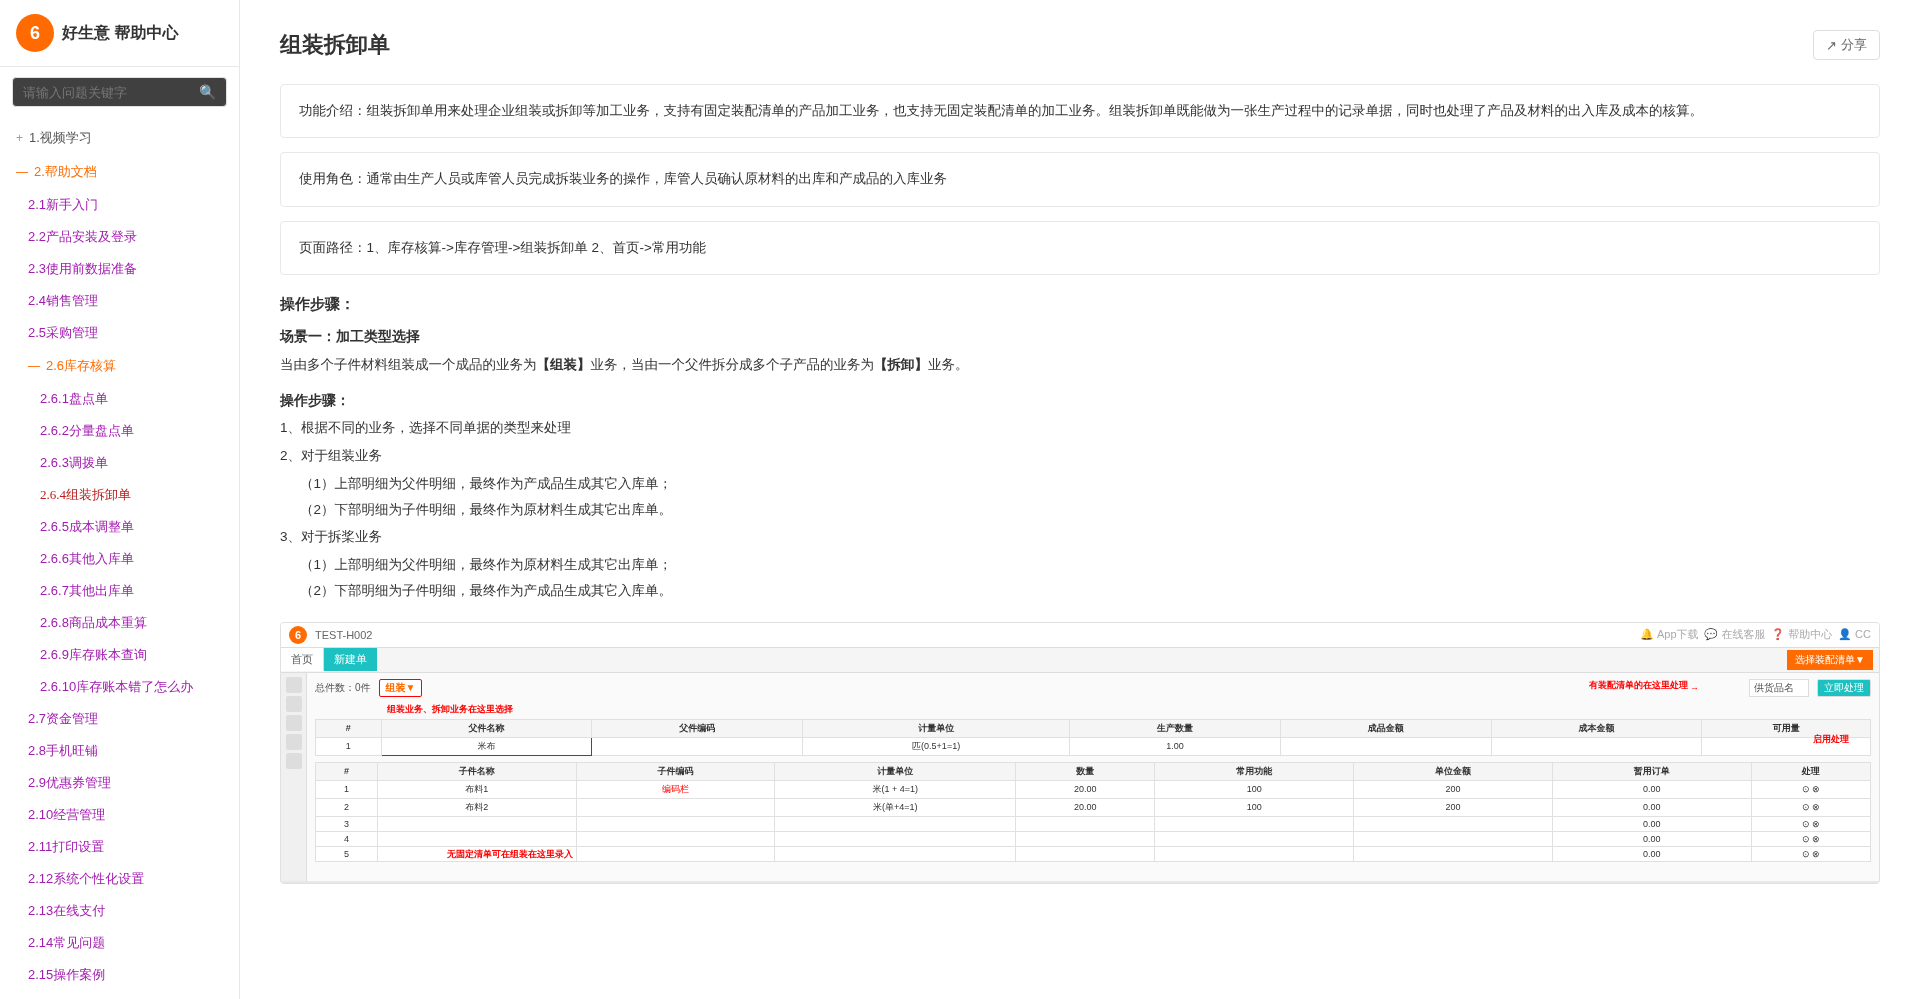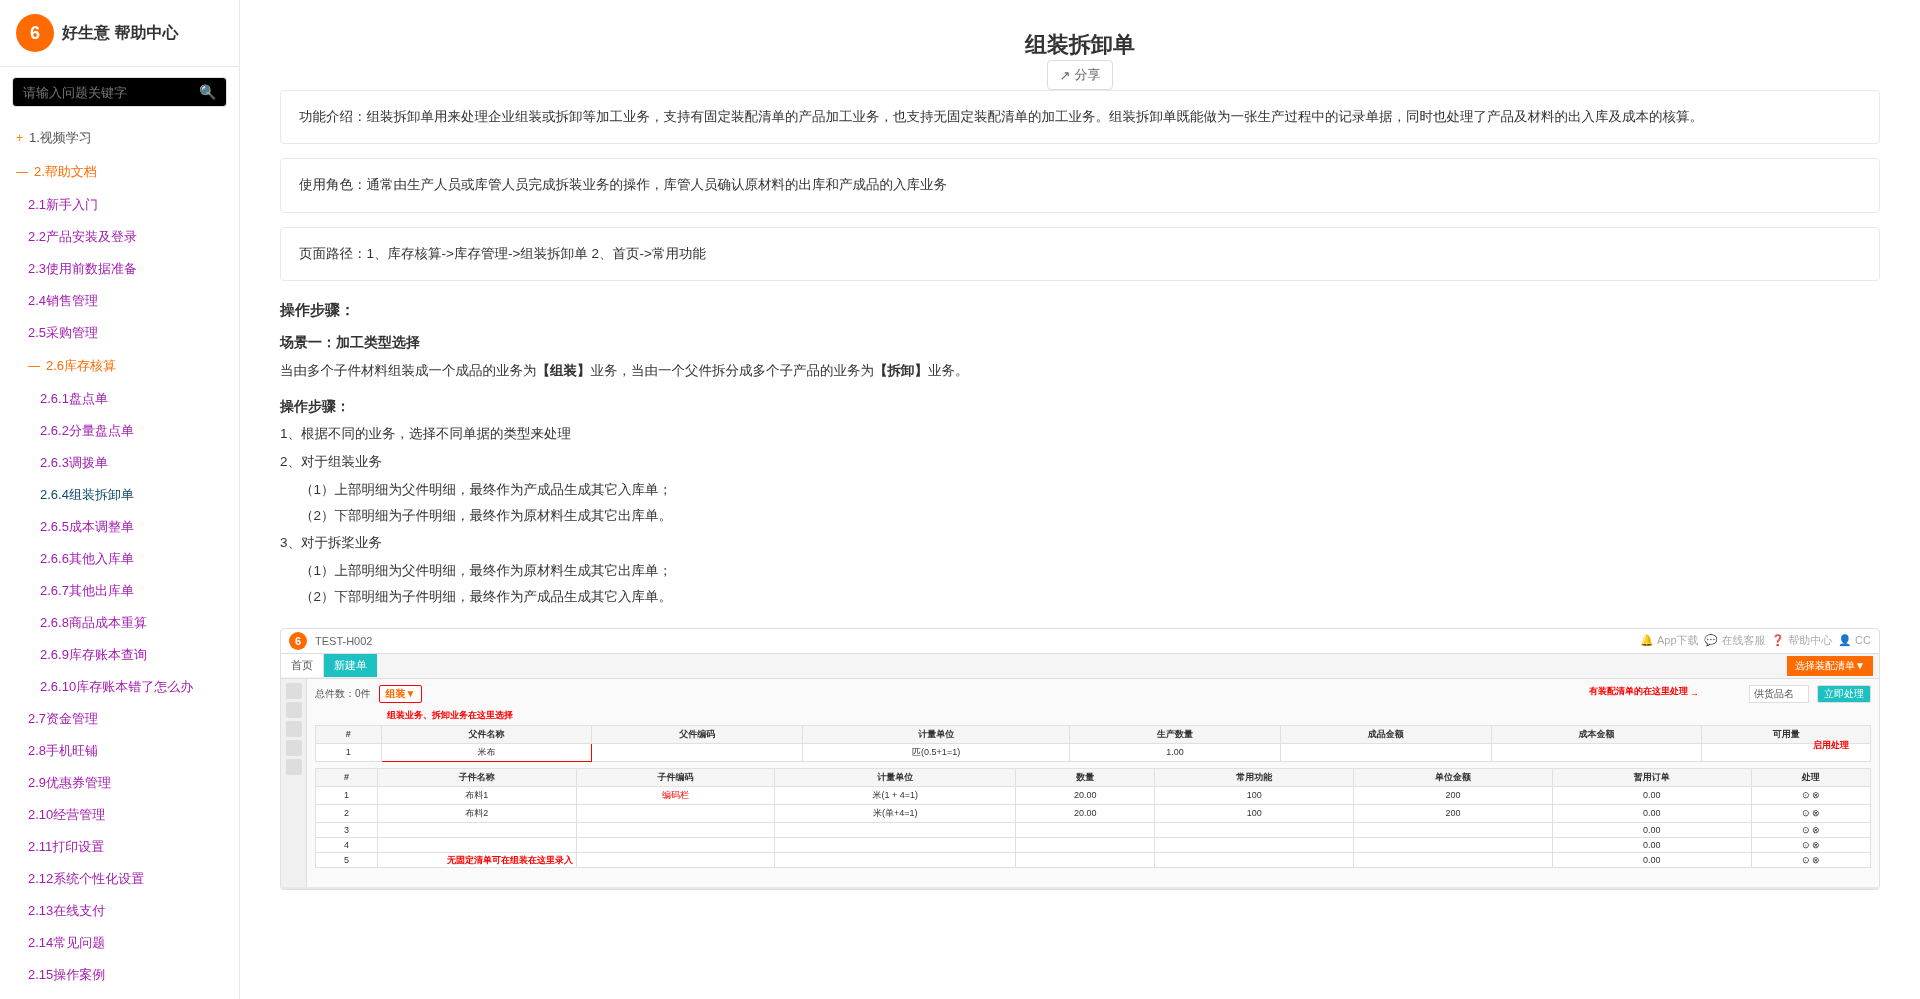--- a/index.html
+++ b/index.html
@@ -30,21 +30,21 @@
       display: flex; align-items: center; justify-content: center;
       color: #fff; font-size: 18px; font-weight: bold;
       margin-right: 8px;
       flex-shrink: 0;
     }
     .logo-text { font-size: 16px; font-weight: bold; color: #333; }
     .search-box {
       display: flex; align-items: center;
       border: 1px solid #e0e0e0; border-radius: 4px;
       padding: 6px 10px; margin: 10px 12px;
-      background: #000000;
+      background: #404040;
     }
     .search-box input {
       border: none; background: none; outline: none;
       flex: 1; font-size: 13px; color: #999;
     }
     .search-icon { color: #aaa; font-size: 14px; }
 
     #sidebar-nav {
       flex: 1;
       overflow-y: auto;
@@ -67,38 +67,39 @@
     .nav-section-title.active-section { color: #ff6b00; }
     .nav-section-title.active-section .prefix { color: #ff6b00; }
 
     .nav-sub-item {
       padding: 7px 16px 7px 28px;
       cursor: pointer;
       font-size: 13px;
       color: #a21caf;
       display: block;
     }
-    .nav-sub-item.active { color: #0c4a6e; font-weight: 500; }
+    .nav-sub-item.active { color: #b91c1c; font-weight: 500; font-family: Liberation Serif, serif; }
 
     
     #main {
       flex: 1;
       overflow-y: auto;
       background: #f5f5f5;
       padding: 0;
     }
     #content-area {
       background: #fff;
       margin: 0;
       min-height: 100vh;
       padding: 30px 40px 40px 40px;
     }
     .page-title {
       font-size: 22px; font-weight: bold; color: #333;
-      display: flex; align-items: center; justify-content: space-between; flex-direction: column;
+      margin-bottom: 24px;
+      display: flex; align-items: center; justify-content: space-between;
     }
     .share-btn {
       display: flex; align-items: center; gap: 4px;
       font-size: 13px; color: #666; border: 1px solid #ddd;
       border-radius: 4px; padding: 5px 12px; cursor: pointer;
       background: #fff;
     }
 
     .info-block {
       background: #fff;

